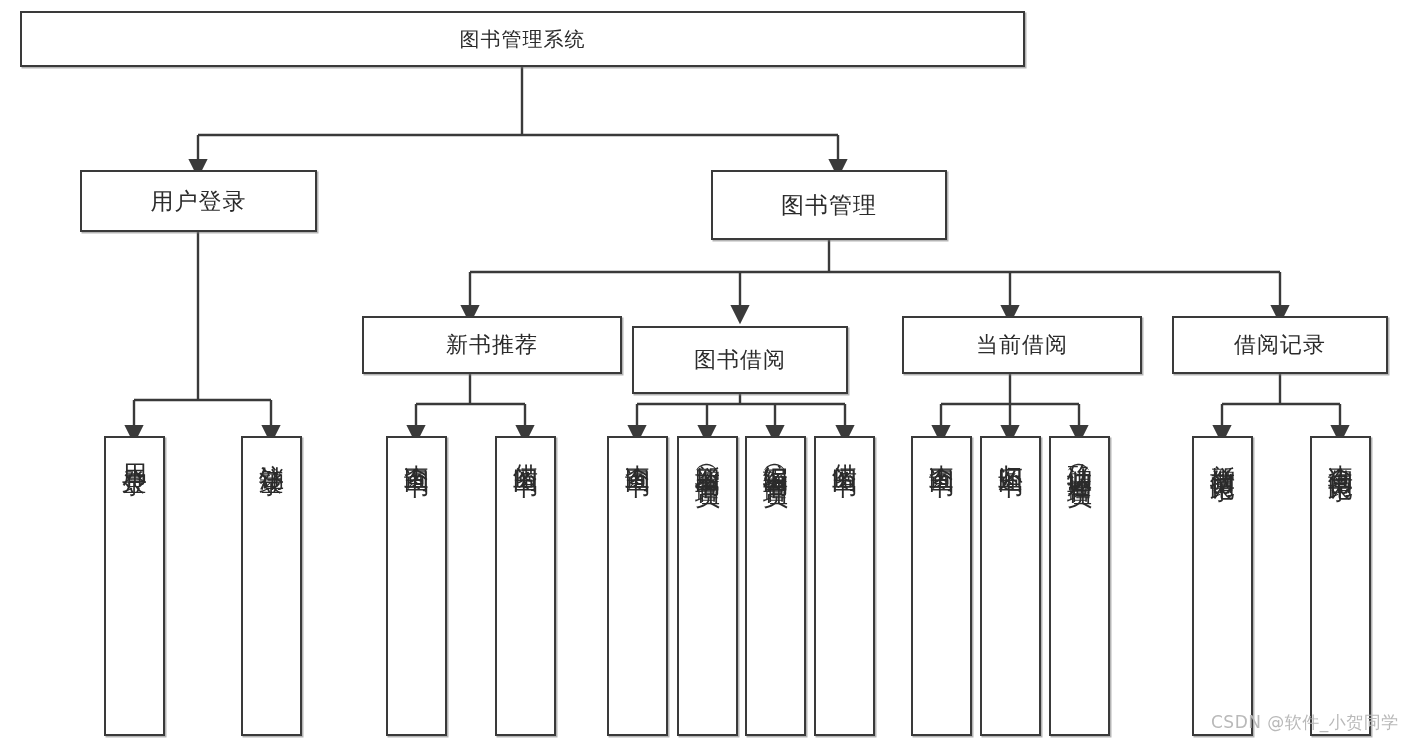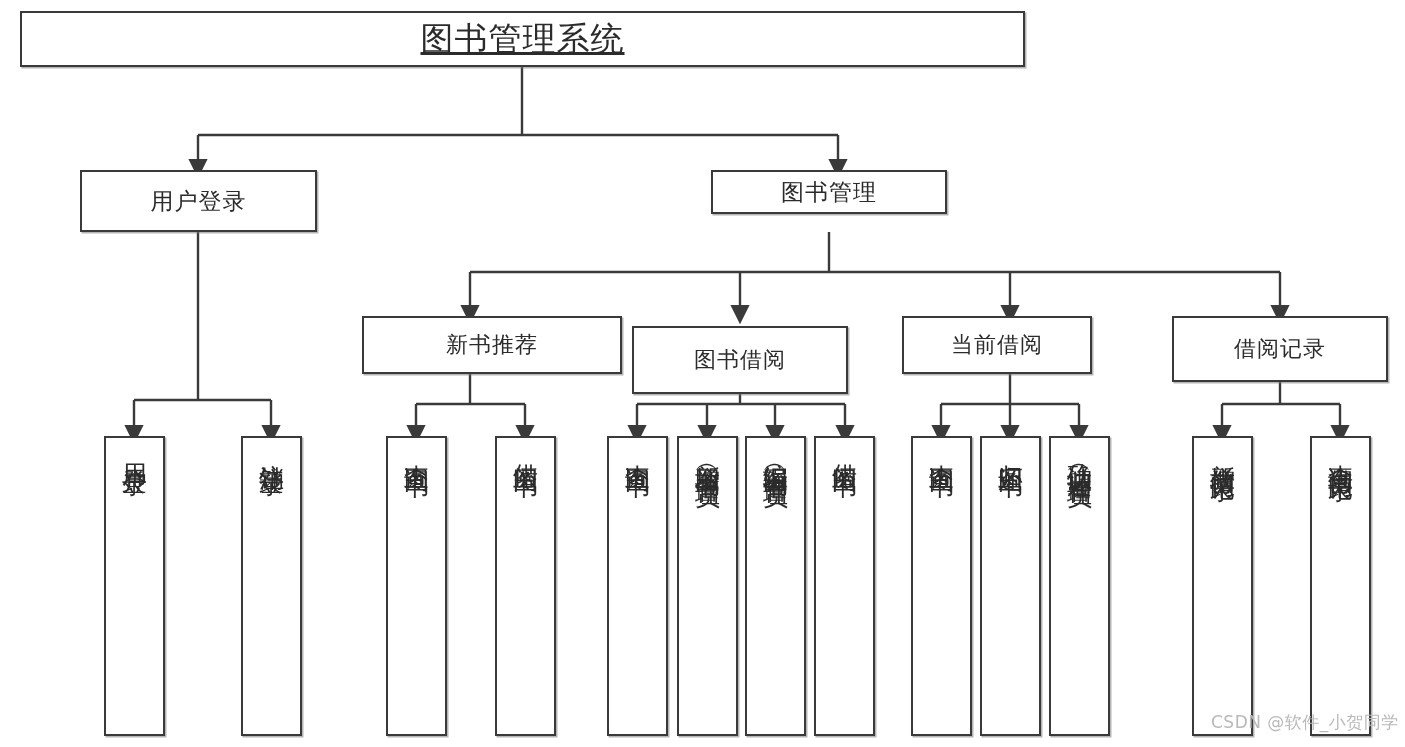--- a/index.html
+++ b/index.html
@@ -32,21 +32,21 @@
     box-shadow:1.5px 1.5px 0 rgba(120,120,120,0.55);
   }
   .node .label{
     display:block;
     text-align:center;
     letter-spacing:1px;
     line-height:1.05;
     white-space:nowrap;
   }
   .node.root{ }
-  .node.root .label{ font-size:33px;text-decoration:underline; }
+  .node.root .label{ font-size:20px; }
   .node.branch .label{ font-size:23px; }
   .node.sub .label{ font-size:22px; }
 
   
   .node.leaf{
     align-items:flex-start;
     justify-content:center;
     padding-top:6px;
   }
   .node.leaf .label{
@@ -123,34 +123,34 @@
     </g>
   </svg>
 
   <div class="node root" style="left:20px;top:11px;width:1005px;height:56px;">
     <span class="label">图书管理系统</span>
   </div>
 
   <div class="node branch" style="left:80px;top:170px;width:237px;height:62px;">
     <span class="label">用户登录</span>
   </div>
-  <div class="node branch" style="left:711px;top:170px;width:236px;height:44px;">
+  <div class="node branch" style="left:711px;top:170px;width:236px;height:70px;">
     <span class="label">图书管理</span>
   </div>
 
   <div class="node sub" style="left:362px;top:316px;width:260px;height:58px;">
     <span class="label">新书推荐</span>
   </div>
   <div class="node sub" style="left:632px;top:326px;width:216px;height:68px;">
     <span class="label">图书借阅</span>
   </div>
-  <div class="node sub" style="left:902px;top:316px;width:190px;height:58px;">
+  <div class="node sub" style="left:902px;top:316px;width:240px;height:58px;">
     <span class="label">当前借阅</span>
   </div>
-  <div class="node sub" style="left:1172px;top:316px;width:216px;height:66px;">
+  <div class="node sub" style="left:1172px;top:316px;width:216px;height:58px;">
     <span class="label">借阅记录</span>
   </div>
 
   <div class="node leaf" style="left:104px;top:436px;width:61px;height:300px;">
     <span class="label">用户登录</span>
   </div>
   <div class="node leaf" style="left:241px;top:436px;width:61px;height:300px;">
     <span class="label">注销登录</span>
   </div>
 

